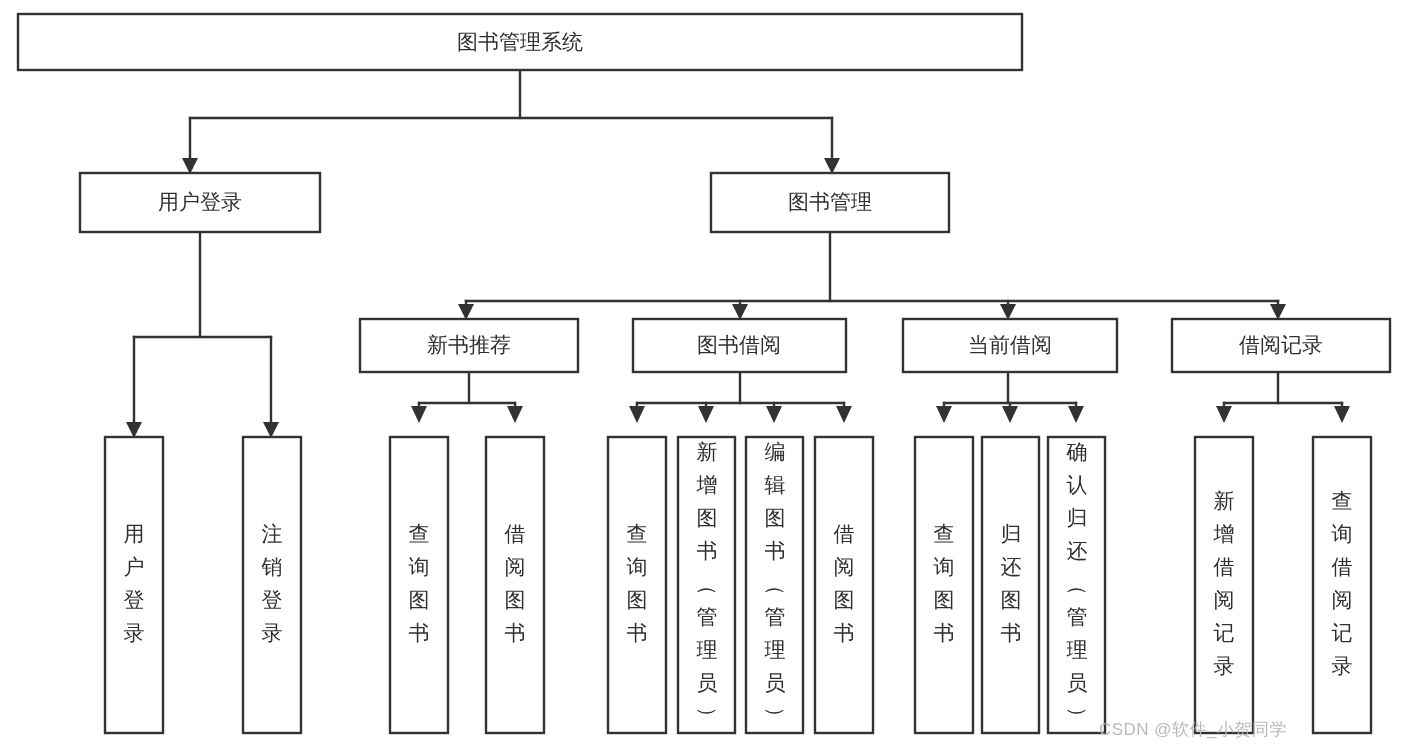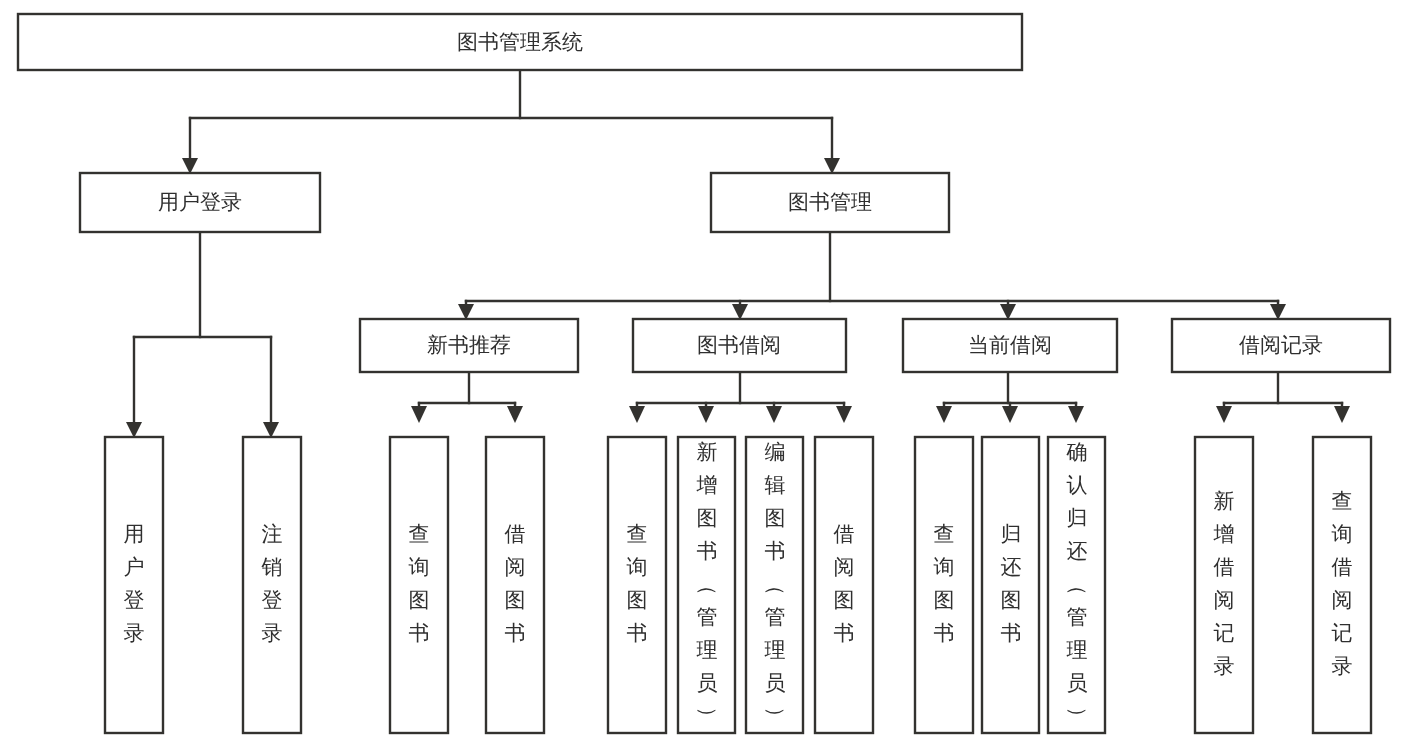--- a/index.html
+++ b/index.html
@@ -323,13 +323,14 @@
             <text class="node-label-vertical" x="1342" y="568.5" dominant-baseline="middle">借</text>
             <text class="node-label-vertical" x="1342" y="601.5" dominant-baseline="middle">阅</text>
             <text class="node-label-vertical" x="1342" y="634.5" dominant-baseline="middle">记</text>
             <text class="node-label-vertical" x="1342" y="667.5" dominant-baseline="middle">录</text>
           </g>
       </g>
     </g>
 
   </svg>
 
+  <div class="watermark">CSDN @软件_小贺同学</div>
 </div>
 
 </body></html>

